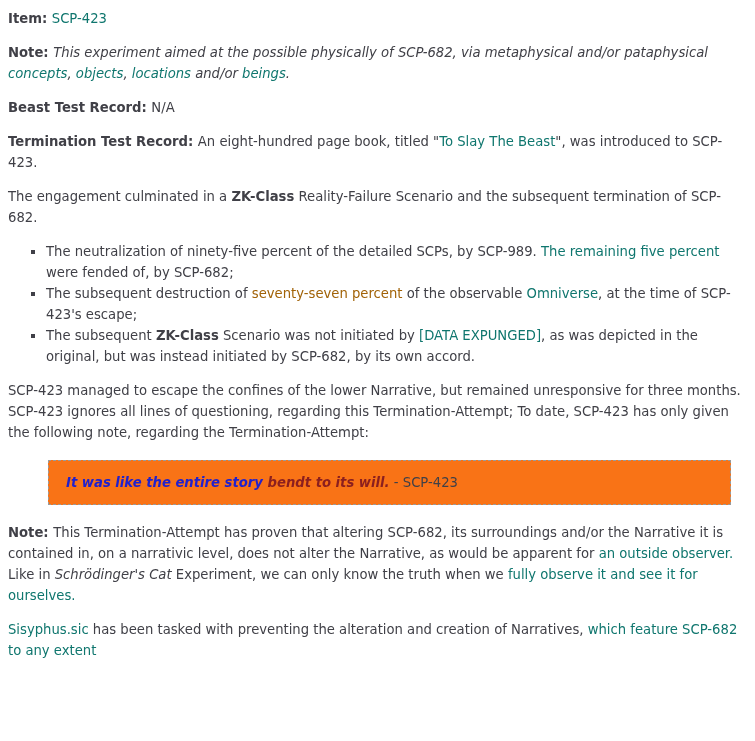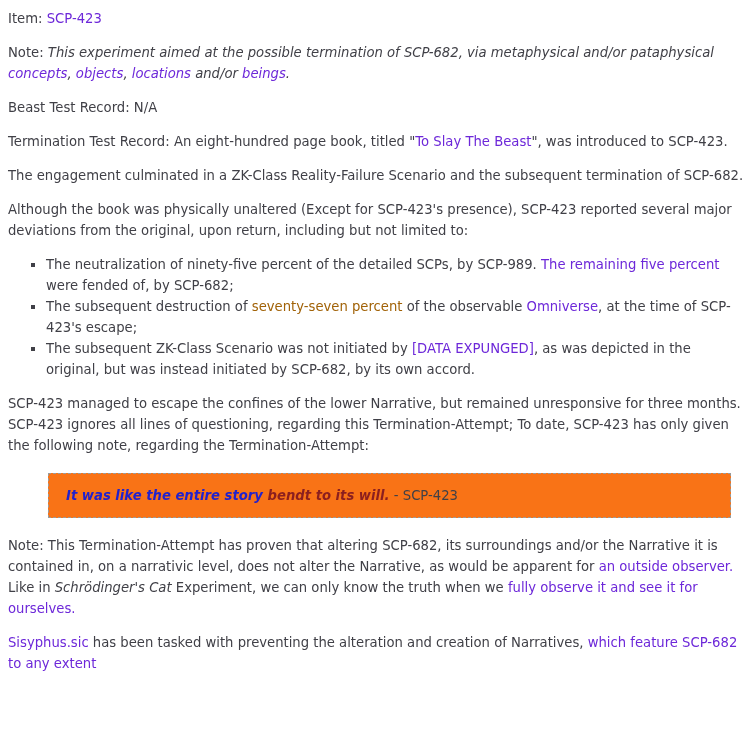--- a/index.html
+++ b/index.html
@@ -13,24 +13,24 @@
     font-size: 13.2px;
     line-height: 21px;
     color: #404047;
   }
   .doc {
     margin: 8px;
     width: 739px;
   }
   .doc p { margin: 13px 0; }
   .doc p:first-child { margin-top: 2px; }
-  .b { font-weight: normal; }
+  .b { font-weight: bold; }
   .i { font-style: italic; }
   a { text-decoration: none; cursor: pointer; }
-  .lv { color: #6d28d9; }          
+  .lv { color: #0f766e; }          
   .ln { color: #a16207; }          
   ul.deviations {
     list-style-type: square;
     margin: 13px 0;
     padding-left: 38px;
   }
   ul.deviations li { margin: 0; padding: 0; }
   blockquote.scp-quote {
     margin: 17px 16px 17px 40px;
     padding: 11px 17px;
@@ -43,39 +43,36 @@
 </head>
 <body>
 
 <div class="doc">
 
   <p>
     <span class="b">Item: </span><a class="lv">SCP-423</a>
   </p>
 
   <p>
-    <span class="b">Note: </span><span class="i">This experiment aimed at the possible termination of SCP-682, via metaphysical and/or pataphysical </span><a class="lv i">concepts</a><span class="i">, </span><a class="lv i">objects</a><span class="i">, </span><a class="lv i">locations</a><span class="i"> and/or </span><a class="lv i">beings</a><span class="i">.</span>
+    <span class="b">Note: </span><span class="i">This experiment aimed at the possible physically of SCP-682, via metaphysical and/or pataphysical </span><a class="lv i">concepts</a><span class="i">, </span><a class="lv i">objects</a><span class="i">, </span><a class="lv i">locations</a><span class="i"> and/or </span><a class="lv i">beings</a><span class="i">.</span>
   </p>
 
   <p>
     <span class="b">Beast Test Record: </span><span>N/A</span>
   </p>
 
   <p>
     <span class="b">Termination Test Record: </span><span>An eight-hundred page book, titled "</span><a class="lv">To Slay The Beast</a><span>", was introduced to SCP-423.</span>
   </p>
 
 
   <p>
     <span>The engagement culminated in a </span><span class="b">ZK-Class</span><span> Reality-Failure Scenario and the subsequent termination of SCP-682.</span>
   </p>
 
-  <p>
-    <span>Although the book was physically unaltered (Except for SCP-423's presence), SCP-423 reported several major deviations from the original, upon return, including but not limited to:</span>
-  </p>
 
   <ul class="deviations">
     <li>
       <span>The neutralization of ninety-five percent of the detailed SCPs, by SCP-989. </span><a class="lv">The remaining five percent</a><span> were fended of, by SCP-682;</span>
     </li>
     <li>
       <span>The subsequent destruction of </span><a class="ln">seventy-seven percent</a><span> of the observable </span><a class="lv">Omniverse</a><span>, at the time of SCP-423's escape;</span>
     </li>
     <li>
       <span>The subsequent </span><span class="b">ZK-Class</span><span> Scenario was not initiated by </span><a class="lv">[DATA EXPUNGED]</a><span>, as was depicted in the original, but was instead initiated by SCP-682, by its own accord.</span>

